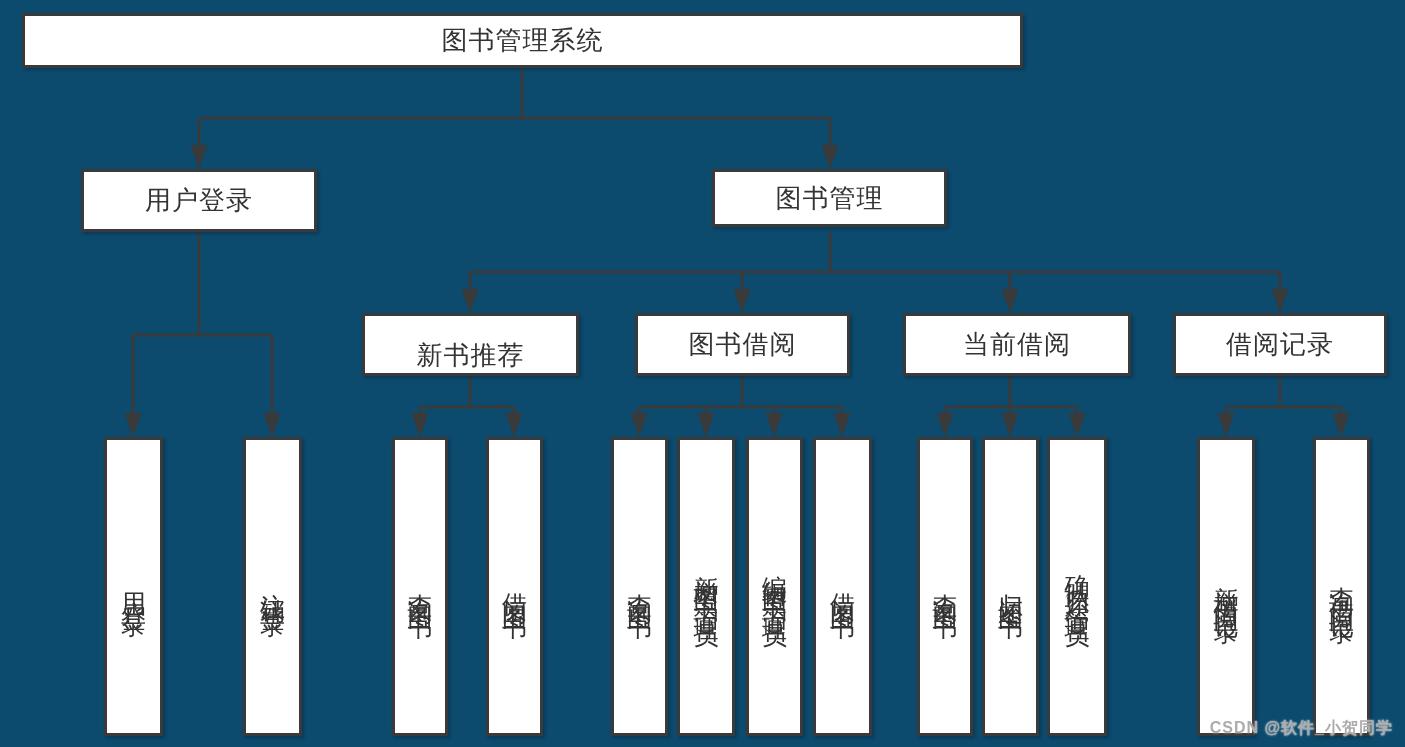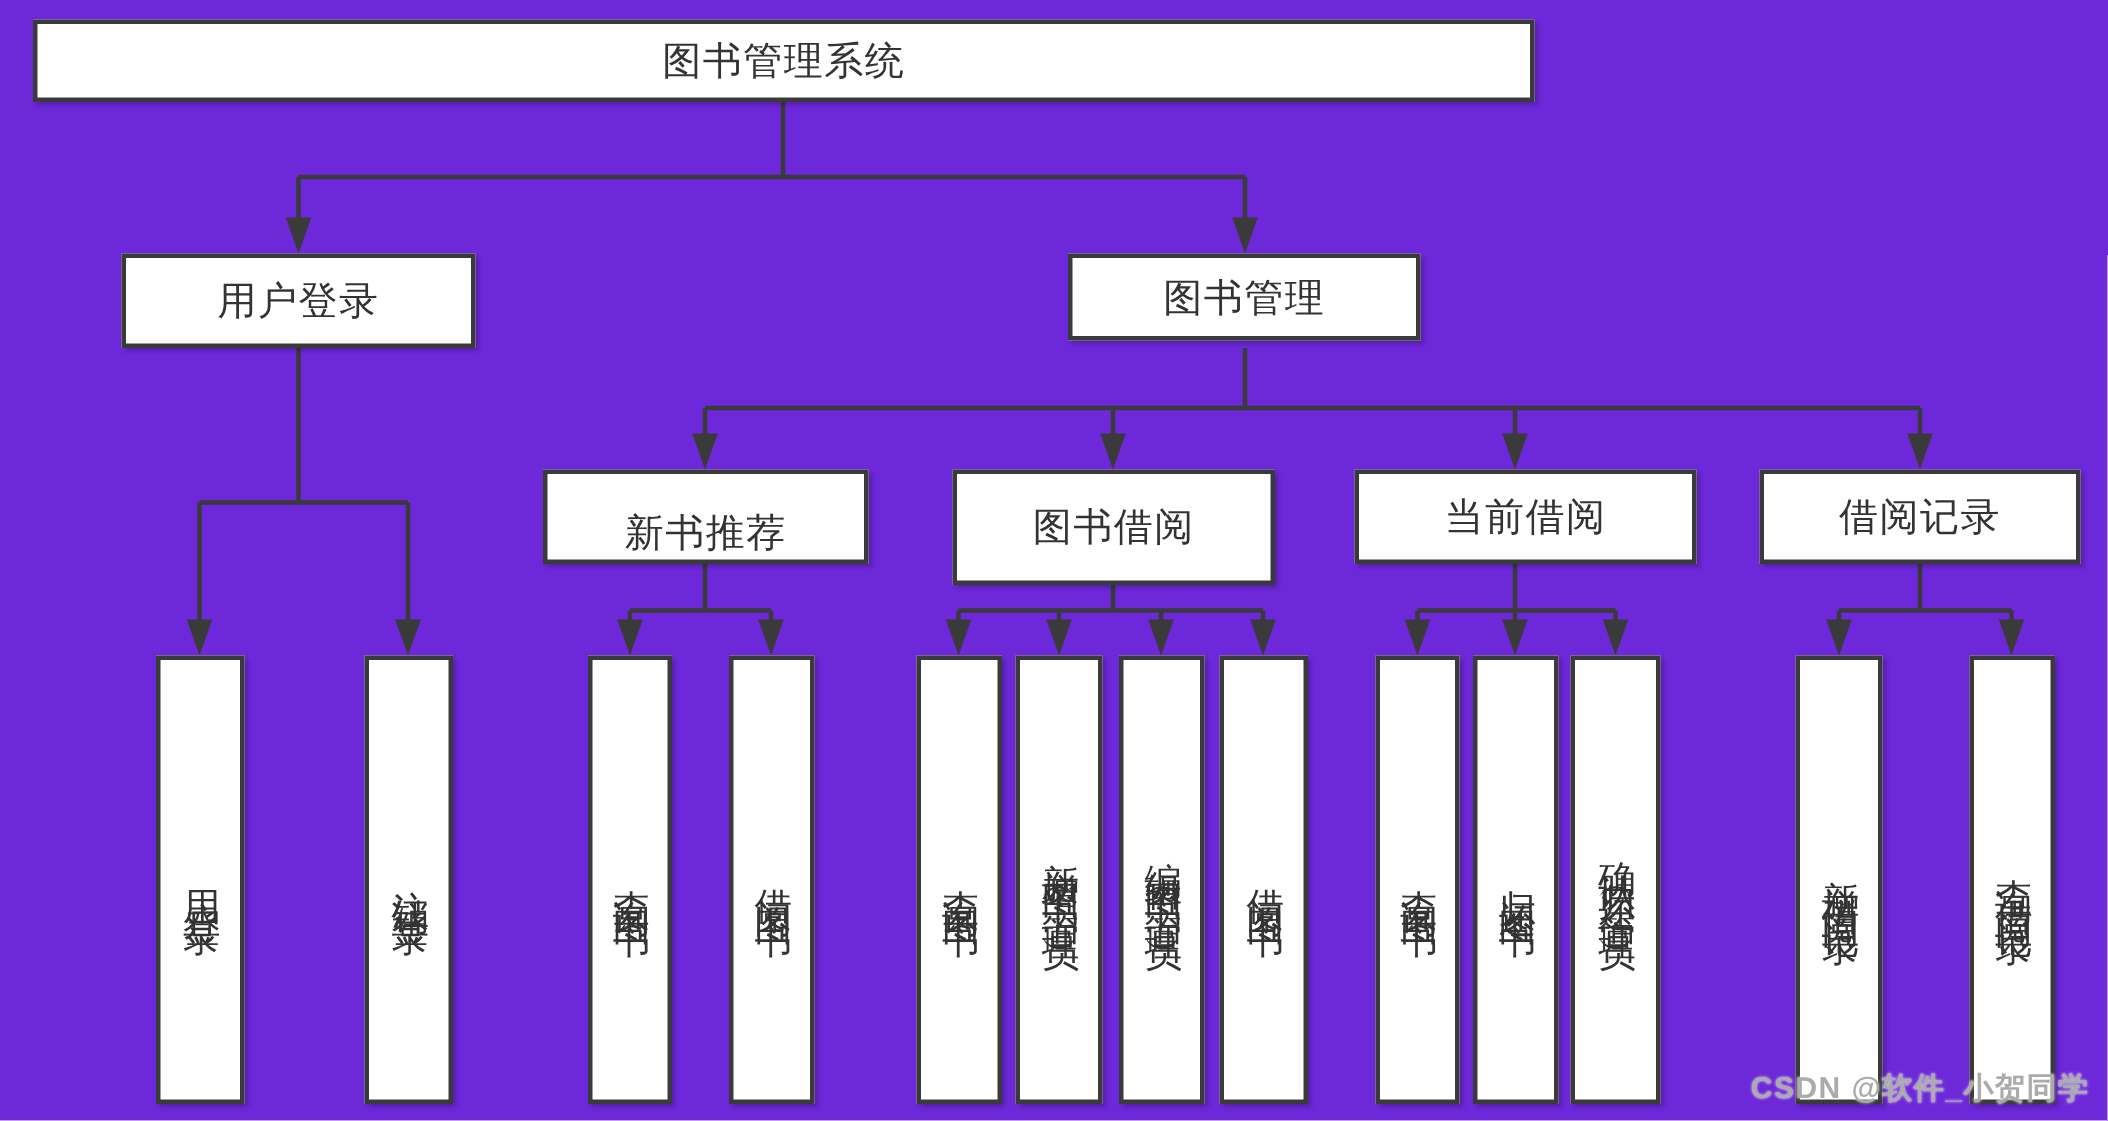--- a/index.html
+++ b/index.html
@@ -5,21 +5,21 @@
   html, body {
     margin: 0;
     padding: 0;
     background: #ffffff;
     font-family: "Liberation Sans", "DejaVu Sans", sans-serif;
   }
   .canvas {
     position: relative;
     width: 1405px;
     height: 747px;
-    background: #6d28d9;
+    background: #0c4a6e;
     overflow: hidden;
   }
   .wires {
     position: absolute;
     left: 0; top: 0;
     width: 1405px;
     height: 747px;
   }
   .node {
     position: absolute;
@@ -42,21 +42,21 @@
   }
   .leaf .vtext {
     writing-mode: vertical-rl;
     text-orientation: mixed;
     line-height: 1;
   }
   .watermark {
     position: absolute;
     right: 12px;
     bottom: 8px;
-    font-size: 20px;
+    font-size: 16px;
     font-weight: bold;
     color: #ababab;
     letter-spacing: 1px;
     text-shadow: 0 0 2px rgba(255,255,255,0.9);
     pointer-events: none;
   }
 </style>
 </head>
 <body>
 
@@ -112,21 +112,21 @@
   <div class="node" style="left:81px; top:169px; width:236px; height:63px;">
     <span>用户登录</span>
   </div>
   <div class="node" style="left:712px; top:169px; width:235px; height:58px;">
     <span>图书管理</span>
   </div>
 
   <div class="node" style="left:362px; top:313px; width:217px; height:63px;align-items:flex-end;">
     <span>新书推荐</span>
   </div>
-  <div class="node" style="left:635px; top:313px; width:215px; height:77px;">
+  <div class="node" style="left:635px; top:313px; width:215px; height:63px;">
     <span>图书借阅</span>
   </div>
   <div class="node" style="left:903px; top:313px; width:228px; height:63px;">
     <span>当前借阅</span>
   </div>
   <div class="node" style="left:1173px; top:313px; width:214px; height:63px;">
     <span>借阅记录</span>
   </div>
 
   <div class="node leaf" style="left:104px; top:437px; width:59px; height:299px;">

